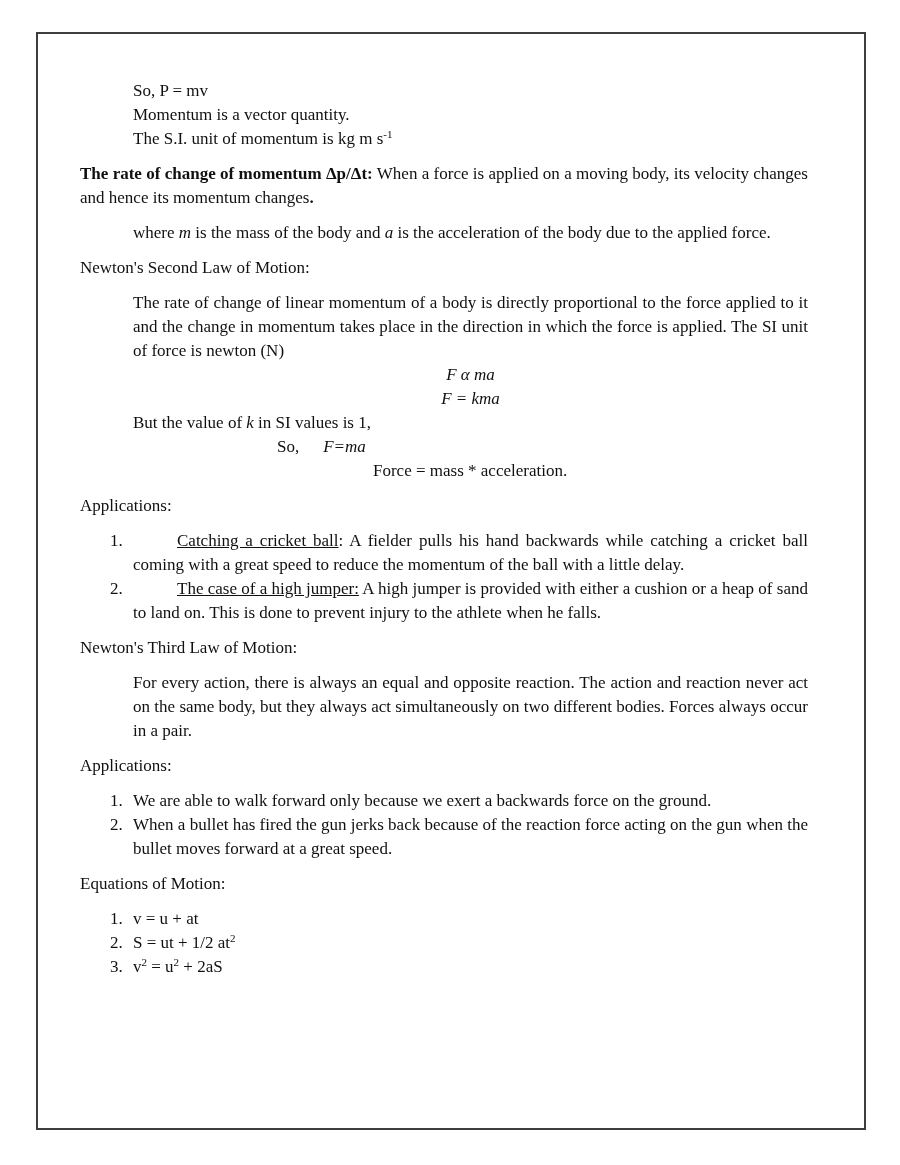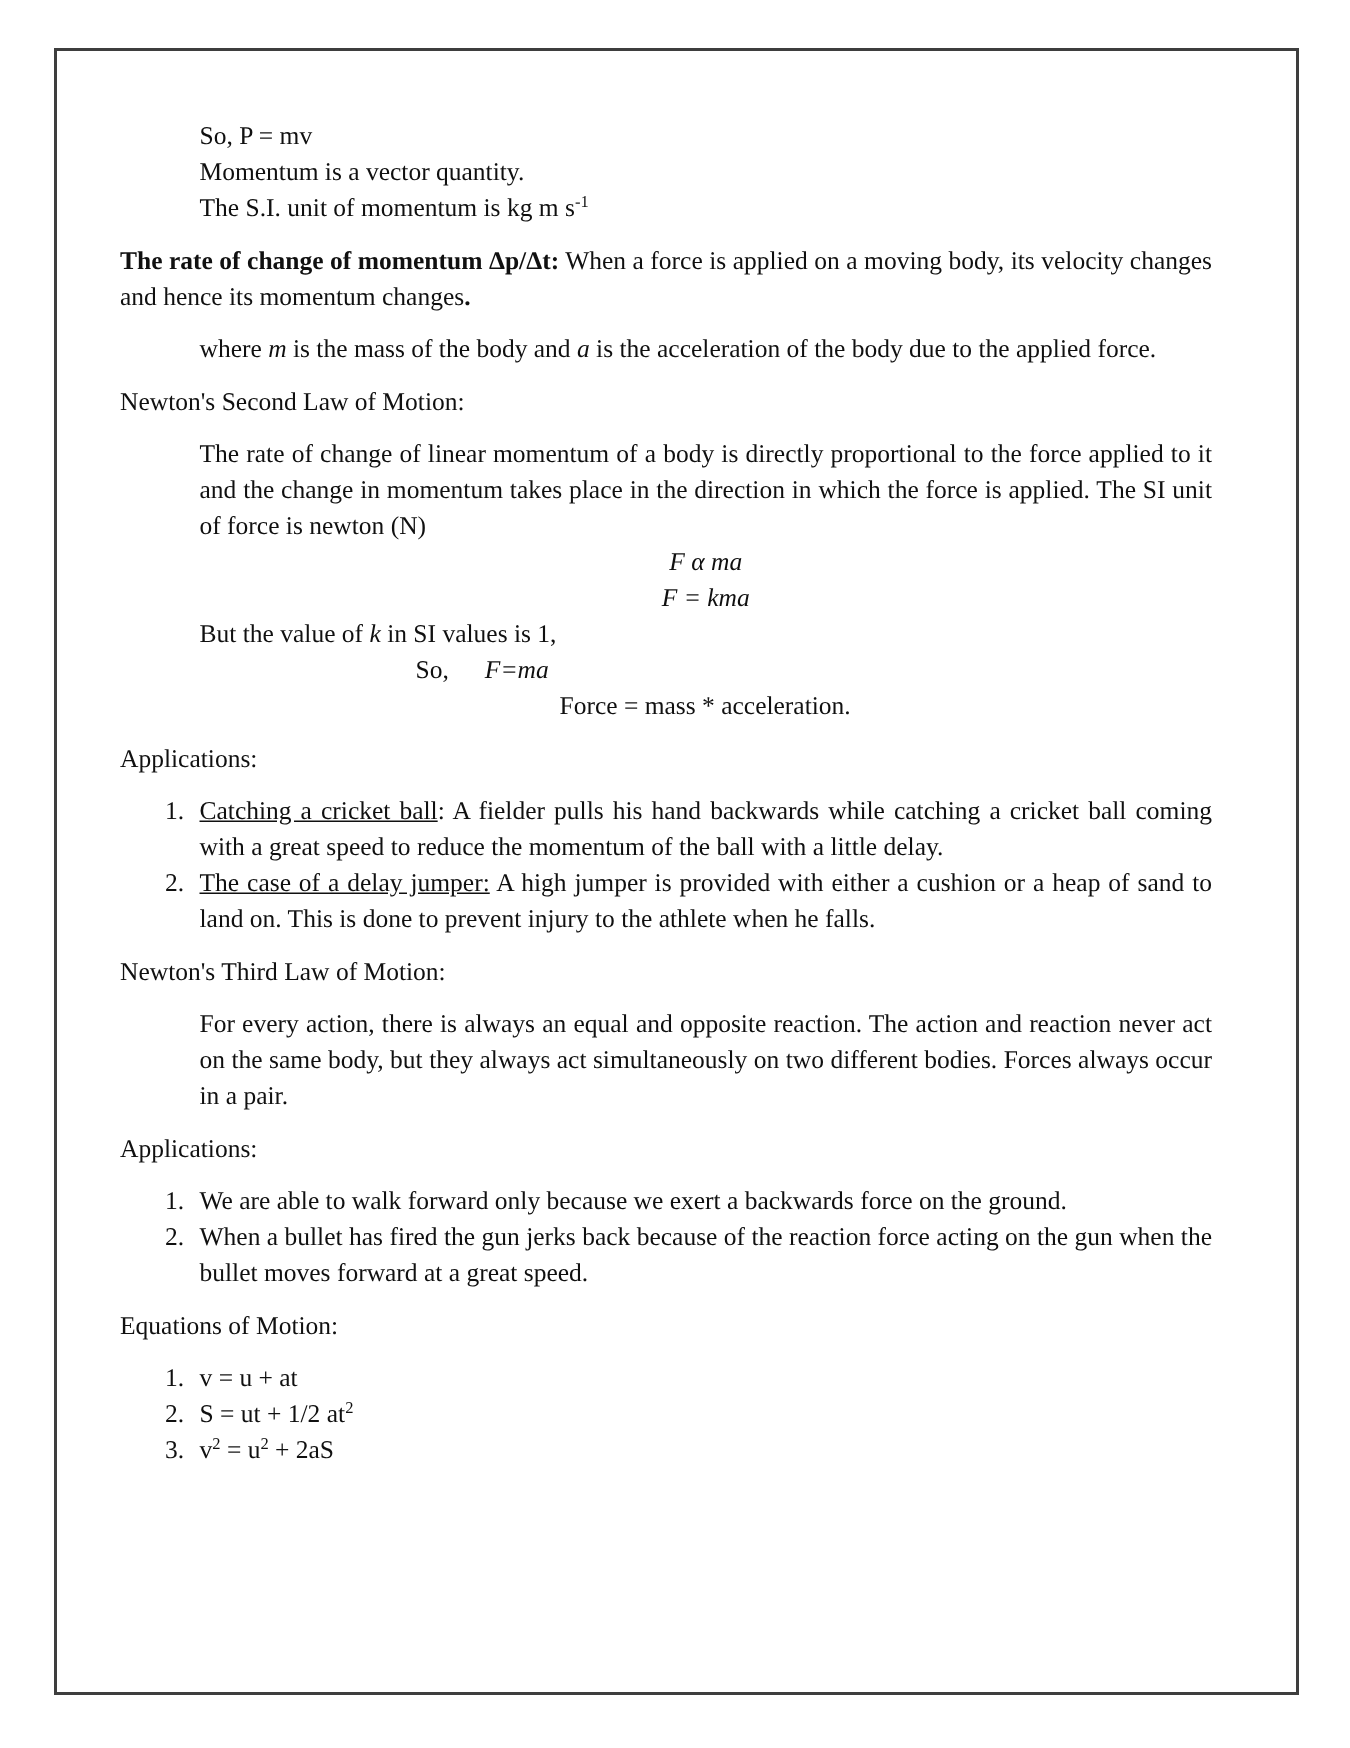--- a/index.html
+++ b/index.html
@@ -36,21 +36,21 @@
   .tight { margin-bottom: 0; }
   .indent { margin-left: 53px; }
   .justify { text-align: justify; }
   .first-indent { text-indent: 53px; }
   .heading {
     font-weight: normal;
     margin: 0 0 11px 0;
   }
   b, .bold { font-weight: bold; }
   i, .ital { font-style: italic; }
-  u, .undl { text-decoration: underline; }
+  u, .undl { text-decoration: underline; margin-left: 44px; }
   .center-full { text-align: center; }
   .center-ind { margin-left: 53px; text-align: center; }
   .so-line { margin-left: 197px; }
   .so-eq { margin-left: 24px; font-style: italic; }
   .force-line { margin-left: 293px; }
   .olist { margin: 0 0 11px 0; }
   .oli {
     display: flex;
     margin-left: 30px;
   }
@@ -94,21 +94,21 @@
     <div class="blk force-line">Force = mass * acceleration.</div>
 
     <div class="heading">Applications:</div>
     <div class="olist">
       <div class="oli">
         <span class="num">1.</span>
         <span class="li-text li-just"><u>Catching a cricket ball</u><span>: A fielder pulls his hand backwards while catching a cricket ball coming with a great speed to reduce the momentum of the ball with a little delay.</span></span>
       </div>
       <div class="oli">
         <span class="num">2.</span>
-        <span class="li-text li-just"><u>The case of a delay jumper:</u><span> A high jumper is provided with either a cushion or a heap of sand to land on. This is done to prevent injury to the athlete when he falls.</span></span>
+        <span class="li-text li-just"><u>The case of a high jumper:</u><span> A high jumper is provided with either a cushion or a heap of sand to land on. This is done to prevent injury to the athlete when he falls.</span></span>
       </div>
     </div>
 
     <div class="heading">Newton's Third Law of Motion:</div>
     <p class="justify indent">For every action, there is always an equal and opposite reaction. The action and reaction never act on the same body, but they always act simultaneously on two different bodies. Forces always occur in a pair.</p>
 
     <div class="heading">Applications:</div>
     <div class="olist">
       <div class="oli">
         <span class="num">1.</span>

